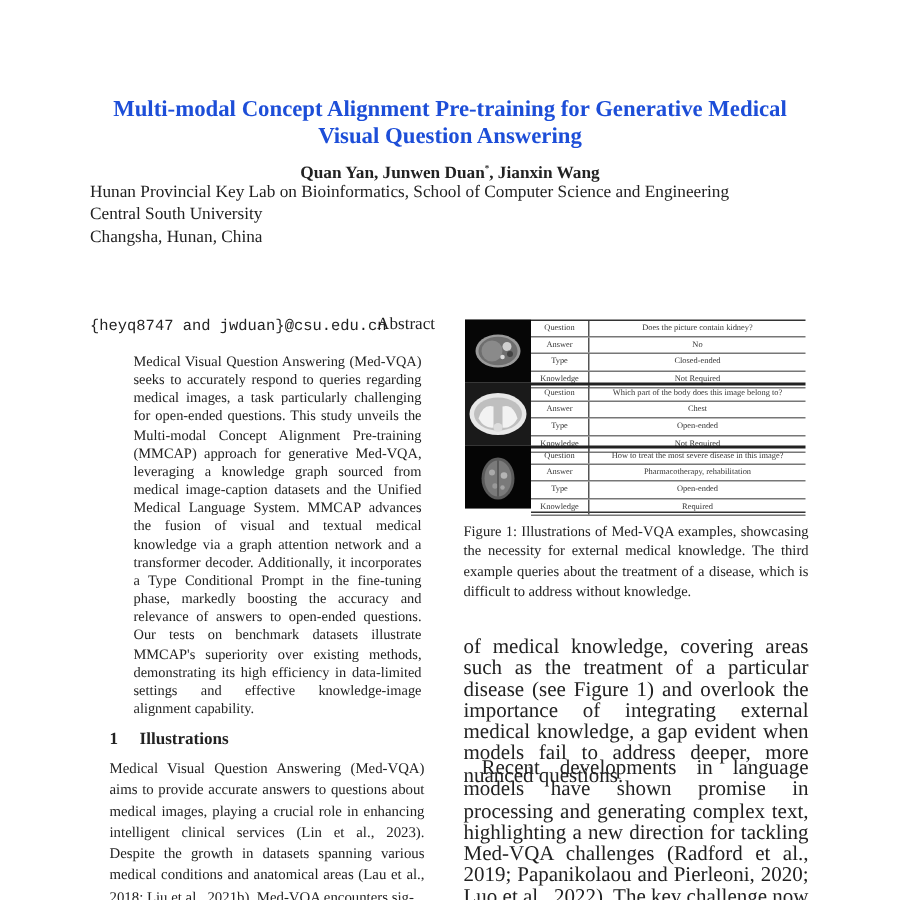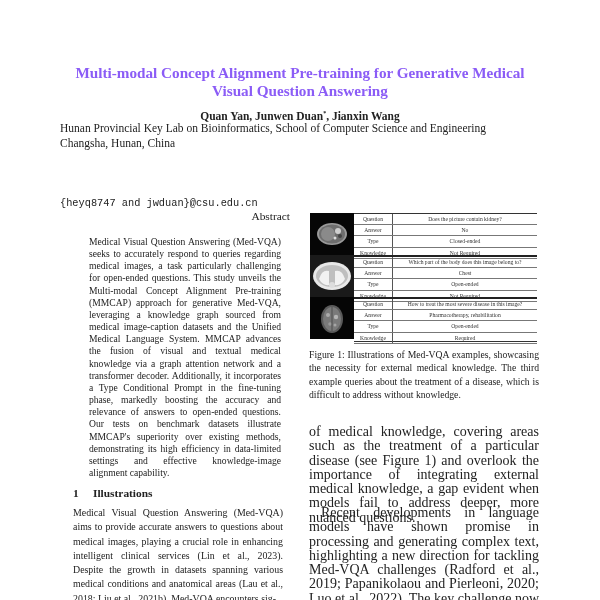--- a/index.html
+++ b/index.html
@@ -1,18 +1,18 @@
 <!DOCTYPE html>
 <html><head>
 <meta charset="utf-8">
 <style>
   html, body { margin:0; padding:0; background:#fff; }
   body { width:600px; height:600px; overflow:hidden; position:relative; font-family:"Liberation Serif","DejaVu Serif",serif; color:#222; }
   .page { position:absolute; left:0; top:0; width:600px; height:600px; }
-  .title { position:absolute; left:60px; top:64px; width:480px; text-align:center; font-weight:bold; font-size:15.2px; line-height:18px; color:#8b5cf6; }
+  .title { position:absolute; left:60px; top:64px; width:480px; text-align:center; font-weight:bold; font-size:15.2px; line-height:18px; color:#1d4ed8; }
   .authors { position:absolute; left:60px; top:106px; width:480px; text-align:center; font-weight:bold; font-size:11.5px; line-height:14px; }
   .authors sup { font-size:6px; }
   .affil { position:absolute; left:60px; top:121px; width:480px; font-size:11.5px; line-height:15px; }
   .mono { font-family:"Liberation Mono","DejaVu Sans Mono",monospace; font-size:10.3px;margin-top:45px; }
   .abstract-head { position:absolute; left:60px; top:210px; width:230px; text-align:right; font-weight:normal; font-size:11.4px; }
   .abstract { position:absolute; left:89px; top:236px; width:192px; font-size:9.6px; line-height:12.15px; text-align:justify; hyphens:none; }
   .intro-head { position:absolute; left:73px; top:487px; font-weight:bold; font-size:11.4px; }
   .intro-head .num { display:inline-block; width:20px; }
   .col1 { position:absolute; left:73px; top:506px; width:210px; font-size:9.9px; line-height:14.3px; text-align:justify; }
   .col2 { position:absolute; left:309px; width:230px; font-size:14px; line-height:14.3px; text-align:justify; }
@@ -36,20 +36,21 @@
     <div>Multi-modal Concept Alignment Pre-training for Generative Medical</div>
     <div>Visual Question Answering</div>
   </div>
 
   <div class="authors">
     <span>Quan Yan, </span><span>Junwen Duan</span><sup>*</sup><span>, Jianxin Wang</span>
   </div>
 
   <div class="affil">
     <div>Hunan Provincial Key Lab on Bioinformatics, School of Computer Science and Engineering</div>
+    <div>Central South University</div>
     <div>Changsha, Hunan, China</div>
     <div class="mono">{heyq8747 and jwduan}@csu.edu.cn</div>
   </div>
 
   <div class="abstract-head">Abstract</div>
   <div class="abstract">Medical Visual Question Answering (Med-VQA) seeks to accurately respond to queries regarding medical images, a task particularly challenging for open-ended questions. This study unveils the Multi-modal Concept Alignment Pre-training (MMCAP) approach for generative Med-VQA, leveraging a knowledge graph sourced from medical image-caption datasets and the Unified Medical Language System. MMCAP advances the fusion of visual and textual medical knowledge via a graph attention network and a transformer decoder. Additionally, it incorporates a Type Conditional Prompt in the fine-tuning phase, markedly boosting the accuracy and relevance of answers to open-ended questions. Our tests on benchmark datasets illustrate MMCAP's superiority over existing methods, demonstrating its high efficiency in data-limited settings and effective knowledge-image alignment capability.</div>
 
   <div class="intro-head">
     <span class="num">1</span><span>Illustrations</span>
   </div>

